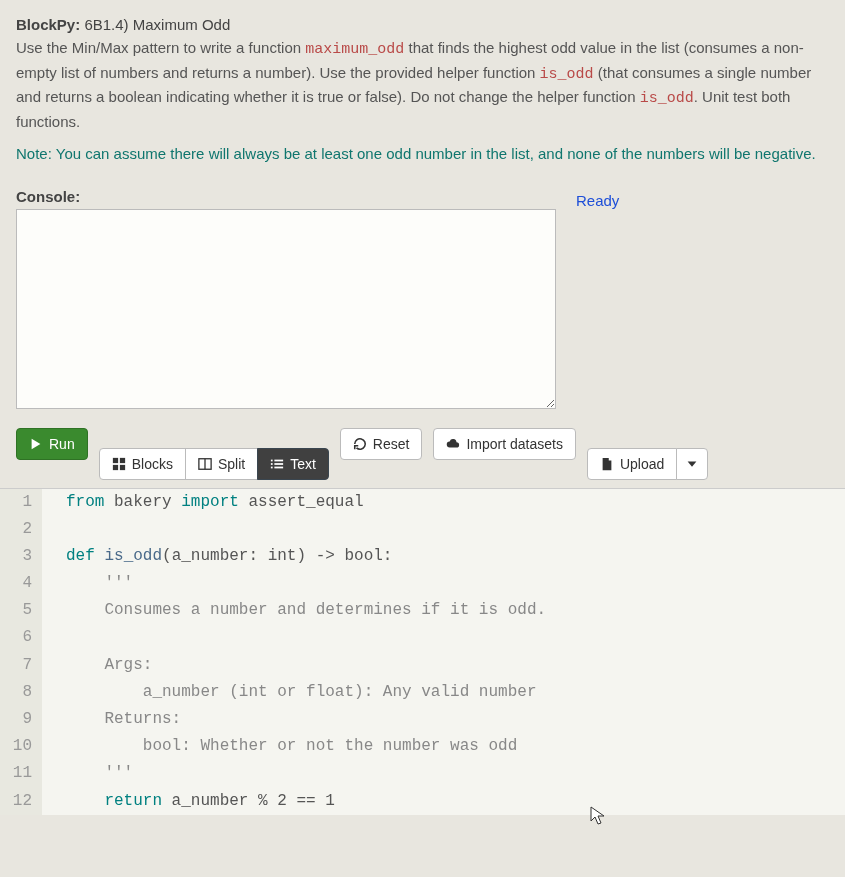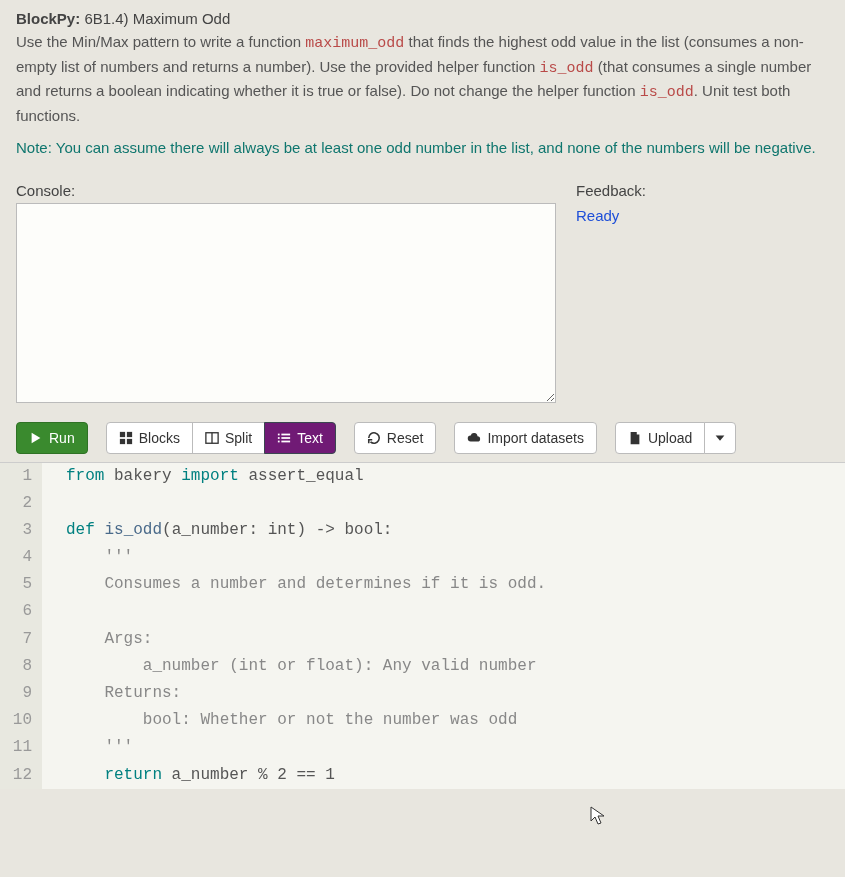--- a/index.html
+++ b/index.html
@@ -3,51 +3,51 @@
 <meta charset="utf-8">
 <style>
 * { box-sizing: border-box; margin: 0; padding: 0; }
 body {
   font-family: Arial, Helvetica, sans-serif;
   background: #e8e6df;
   width: 845px;
   font-size: 15px;
   color: #333;
 }
-.header { padding: 10px 16px 12px; }
+.header { padding: 16px 16px 12px; }
 .title-line { margin-bottom: 4px; }
 .title-bold { font-weight: bold; color: #444; }
 .title-rest { color: #444; }
 .prompt { line-height: 1.5; color: #555; }
 .prompt .code { font-family: 'Courier New', monospace; color: #b94a48; margin-top: 22px; }
 .note { margin-top: 10px; line-height: 1.5; color: #0f766e; }
 .panels { padding: 10px 16px 8px; display: flex; gap: 20px; }
 .console-wrap { flex: 0 0 540px; }
-.label { font-weight: normal; color: #444; margin-bottom: 4px; display: block; }
+.label { font-weight: bold; color: #444; margin-bottom: 4px; display: block; }
 .console {
   width: 100%; height: 200px; background: #fdfdfa;
   border: 1px solid #bbb; resize: both; overflow: auto;
   font-family: monospace; padding: 6px;
 }
 .feedback-wrap { flex: 1; }
 .feedback-body { color: #1d4ed8; padding-top: 4px; }
 .toolbar {
-  display: flex; align-items: flex-start; gap: 18px;
+  display: flex; align-items: flex-start; gap: 11px;
   padding: 8px 16px;
 }
 .btn {
   display: inline-flex; align-items: center; gap: 6px;
   background: #fff; border: 1px solid #bbb; border-radius: 4px;
   padding: 7px 12px; font-size: 14px; color: #333; cursor: pointer;
   font-family: inherit;
 }
 .btn.run { background: #3a8a2e; border-color: #2f7225; color: #fff; }
-.btn.active { background: #701a75; border-color: #3a4650; color: #fff; }
+.btn.active { background: #404040; border-color: #3a4650; color: #fff; }
 .btn-group { display: inline-flex; }
-.btn-group .btn { border-radius: 0; margin-left: -1px; }
+.btn-group .btn { border-radius: 0; margin-left: -1px; margin-top: 20px; }
 .btn-group .btn:first-child { border-radius: 4px 0 0 4px; margin-left: 0; }
 .btn-group .btn:last-child { border-radius: 0 4px 4px 0; }
 .caret-btn { padding: 7px 8px; }
 .icon { width: 14px; height: 14px; display: inline-block; }
 .editor {
   background: #f5f5f0; border-top: 1px solid #ccc;
   font-family: 'Courier New', monospace; font-size: 16px;
   line-height: 1.7;
 }
 .editor-line { display: flex; }
@@ -78,21 +78,20 @@
   </div>
   <div class="note">Note: You can assume there will always be at least one odd number in the list, and none of the numbers will be negative.</div>
 </div>
 
 <div class="panels">
   <div class="console-wrap">
     <span class="label">Console:</span>
     <textarea class="console" style=""></textarea>
   </div>
   <div class="feedback-wrap">
-    <span class="label">Feedback:</span>
     <div class="feedback-body">Ready</div>
   </div>
 </div>
 
 <div class="toolbar">
   <button class="btn run">
     <svg class="icon" viewBox="0 0 16 16" fill="currentColor">
         <path d="M3 2l10 6-10 6z"></path>
       </svg>
     <span>Run</span>

